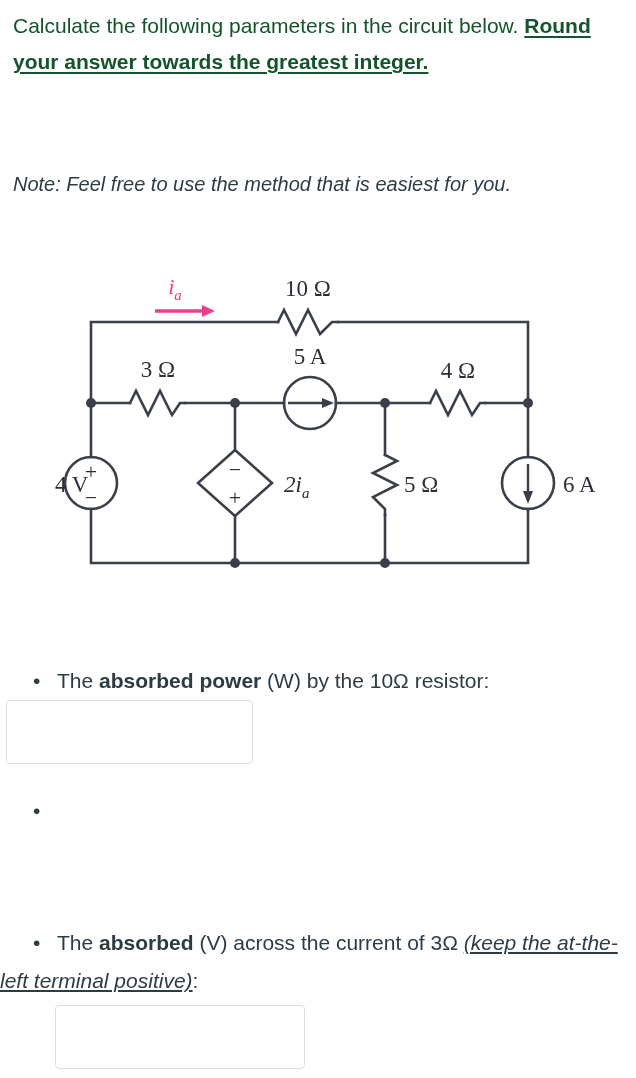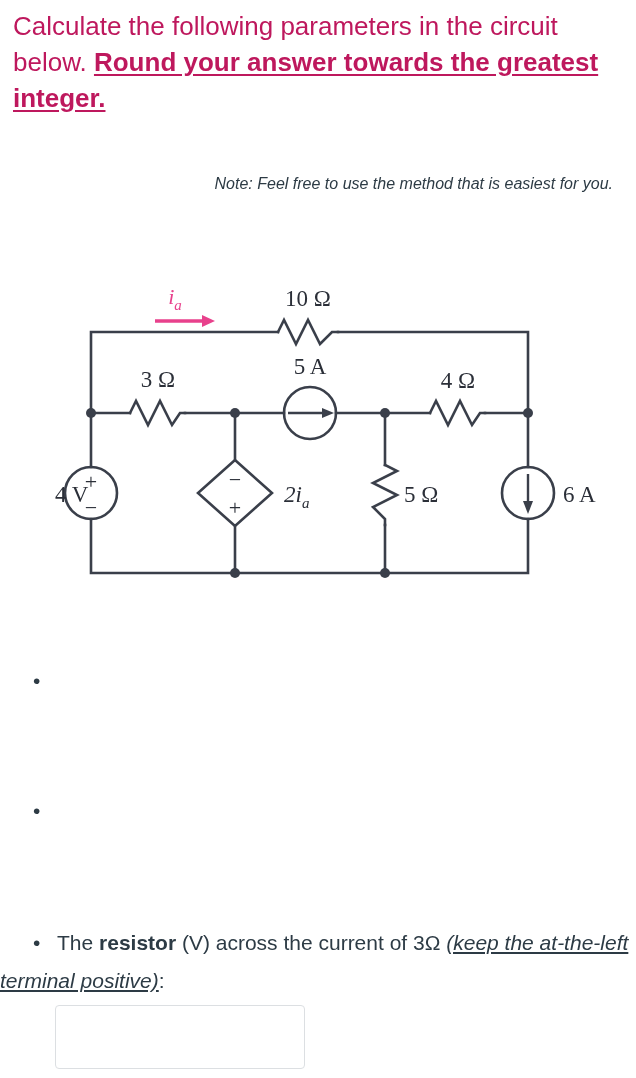--- a/index.html
+++ b/index.html
@@ -16,47 +16,46 @@
     color: #2d3b45;
     -webkit-font-smoothing: antialiased;
   }
 
   
   .prompt {
     position: absolute;
     left: 13px;
     top: 8px;
     width: 612px;
-    font-size: 26px;
+    font-size: 21px;
     line-height: 36px;
-    color: #be185d;
+    color: #14532d;
   }
   .prompt .u-bold {
     font-weight: bold;
     text-decoration: underline;
     text-underline-offset: 3px;
   }
 
   .note {
     position: absolute;
     left: 13px;
     top: 165px;
     width: 600px;
-    font-size: 16px;
+    font-size: 20px;
     line-height: 38px;
     font-style: italic;
     color: #2d3b45;
-    text-align: right;
   }
 
   
   #circuit-figure {
     position: absolute;
     left: 0;
-    top: 272px;
+    top: 262px;
     width: 508px;
     height: 330px;
   }
 
   
   .qlist {
     position: absolute;
     left: 0;
     top: 662px;
     width: 636px;
@@ -202,25 +201,26 @@
 
     <text x="235" y="215" font-family="'Liberation Serif', serif" font-size="22" fill="#2b2f38" text-anchor="middle">−</text>
     <text x="235" y="243" font-family="'Liberation Serif', serif" font-size="22" fill="#2b2f38" text-anchor="middle">+</text>
   </svg>
 </div>
 
 <div class="qlist">
 
   <div class="qitem" id="q1">
     <span class="bullet">•</span>
+    <span class="qtext"><span>The </span><b>absorbed power</b><span> (W) by the 10Ω resistor:</span><input class="ansbox" type="text" placeholder="" style=""></span>
   </div>
 
   <div class="qitem" id="q2">
     <span class="bullet">•</span>
   </div>
 
   <div class="qitem" id="q3">
     <span class="bullet">•</span>
-    <span class="qtext"><span>The </span><b>resistor</b><span> (V) across the current of 3Ω </span><span class="ital-u">(keep the at-the-left terminal positive)</span><span>:</span></span>
+    <span class="qtext"><span>The </span><b>absorbed</b><span> (V) across the current of 3Ω </span><span class="ital-u">(keep the at-the-left terminal positive)</span><span>:</span></span>
     <input class="ansbox" type="text" placeholder="" style="">
   </div>
 
 </div>
 
 </body></html>

